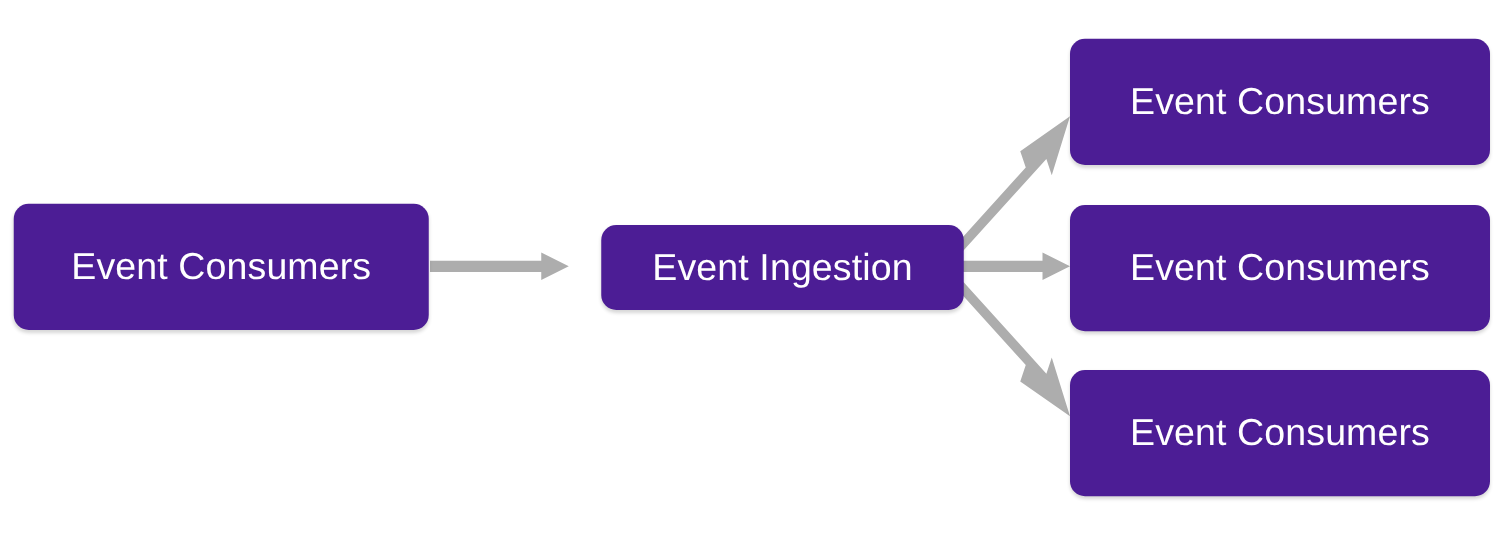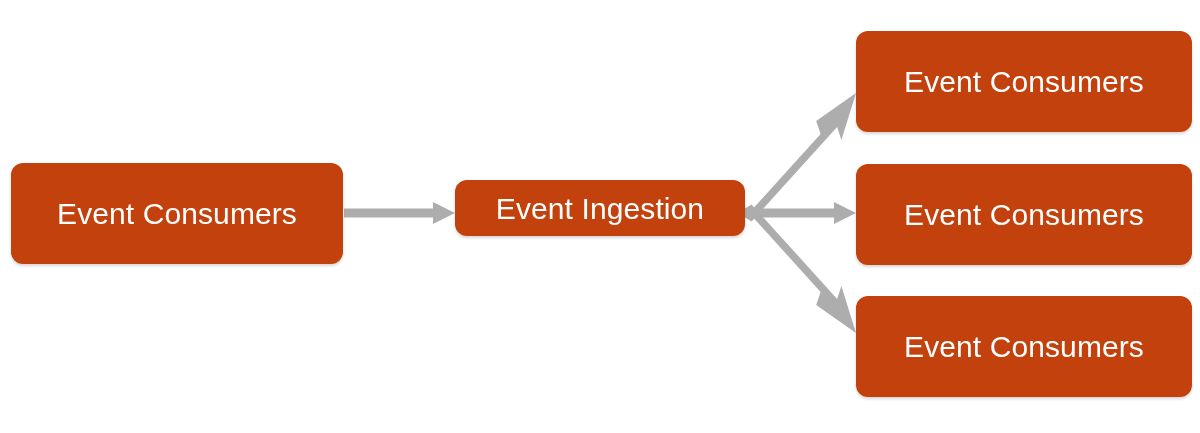--- a/index.html
+++ b/index.html
@@ -23,41 +23,41 @@
     position: absolute;
     left: 0;
     top: 0;
     width: 1200px;
     height: 433px;
     pointer-events: none;
   }
   .node-box {
     position: absolute;
     box-sizing: border-box;
-    background: #c2410c;
+    background: #4c1d95;
     border-radius: 12px;
     box-shadow: 0 2px 3px rgba(0,0,0,0.16);
     display: flex;
     align-items: center;
     justify-content: center;
     z-index: 2;
   }
   .node-label {
     color: #ffffff;
     font-size: 30px;
     font-weight: 400;
     line-height: 1.1;
     letter-spacing: 0.1px;
     white-space: nowrap;
     text-align: center;
     font-family: "Liberation Sans", "DejaVu Sans", sans-serif;
   }
   
   #node-producers   { left: 11px;  top: 163px; width: 332px; height: 101px; }
-  #node-ingestion   { left: 455px; top: 180px; width: 290px; height: 56px;  }
+  #node-ingestion   { left: 481px; top: 180px; width: 290px; height: 68px;  }
   #node-consumer-1  { left: 856px; top: 31px;  width: 336px; height: 101px; }
   #node-consumer-2  { left: 856px; top: 164px; width: 336px; height: 101px; }
   #node-consumer-3  { left: 856px; top: 296px; width: 336px; height: 101px; }
 </style>
 </head>
 <body>
 
 <div id="diagram-canvas">
 
   <svg id="arrow-layer" viewBox="0 0 1200 433" width="1200" height="433" xmlns="http://www.w3.org/2000/svg">

